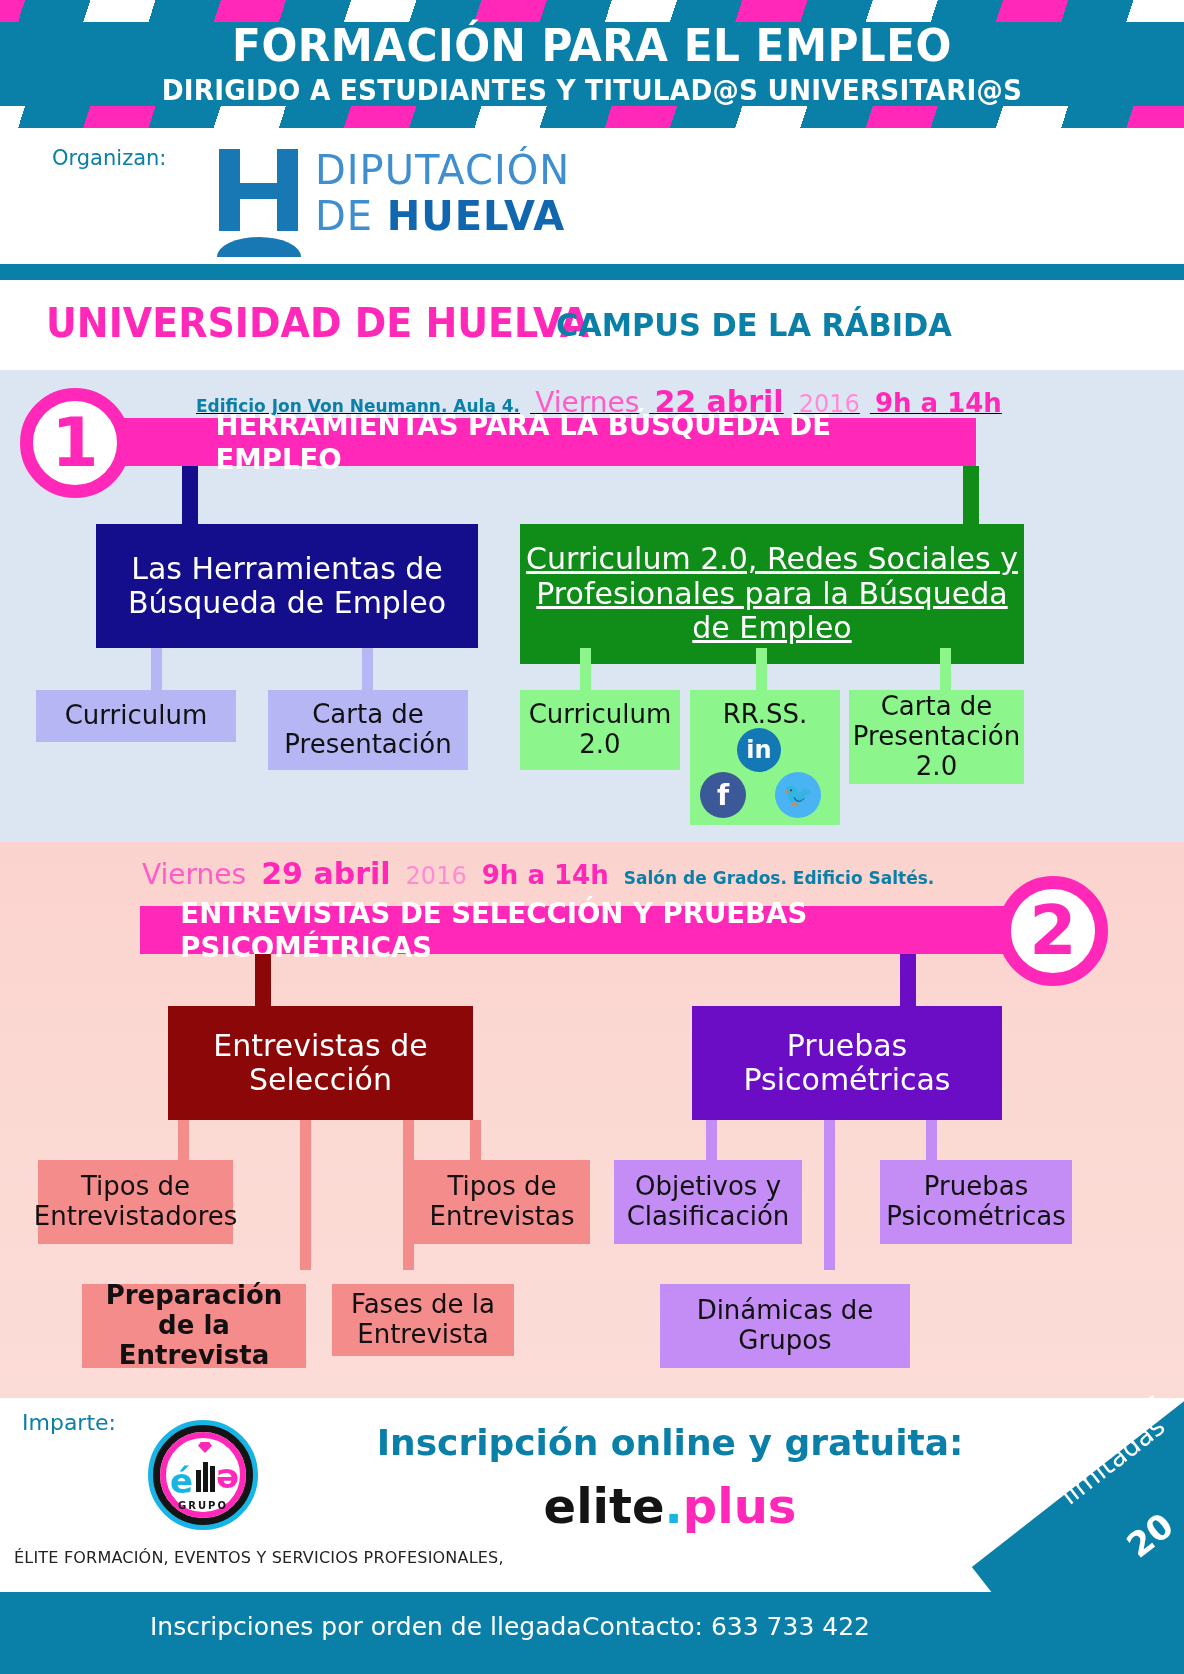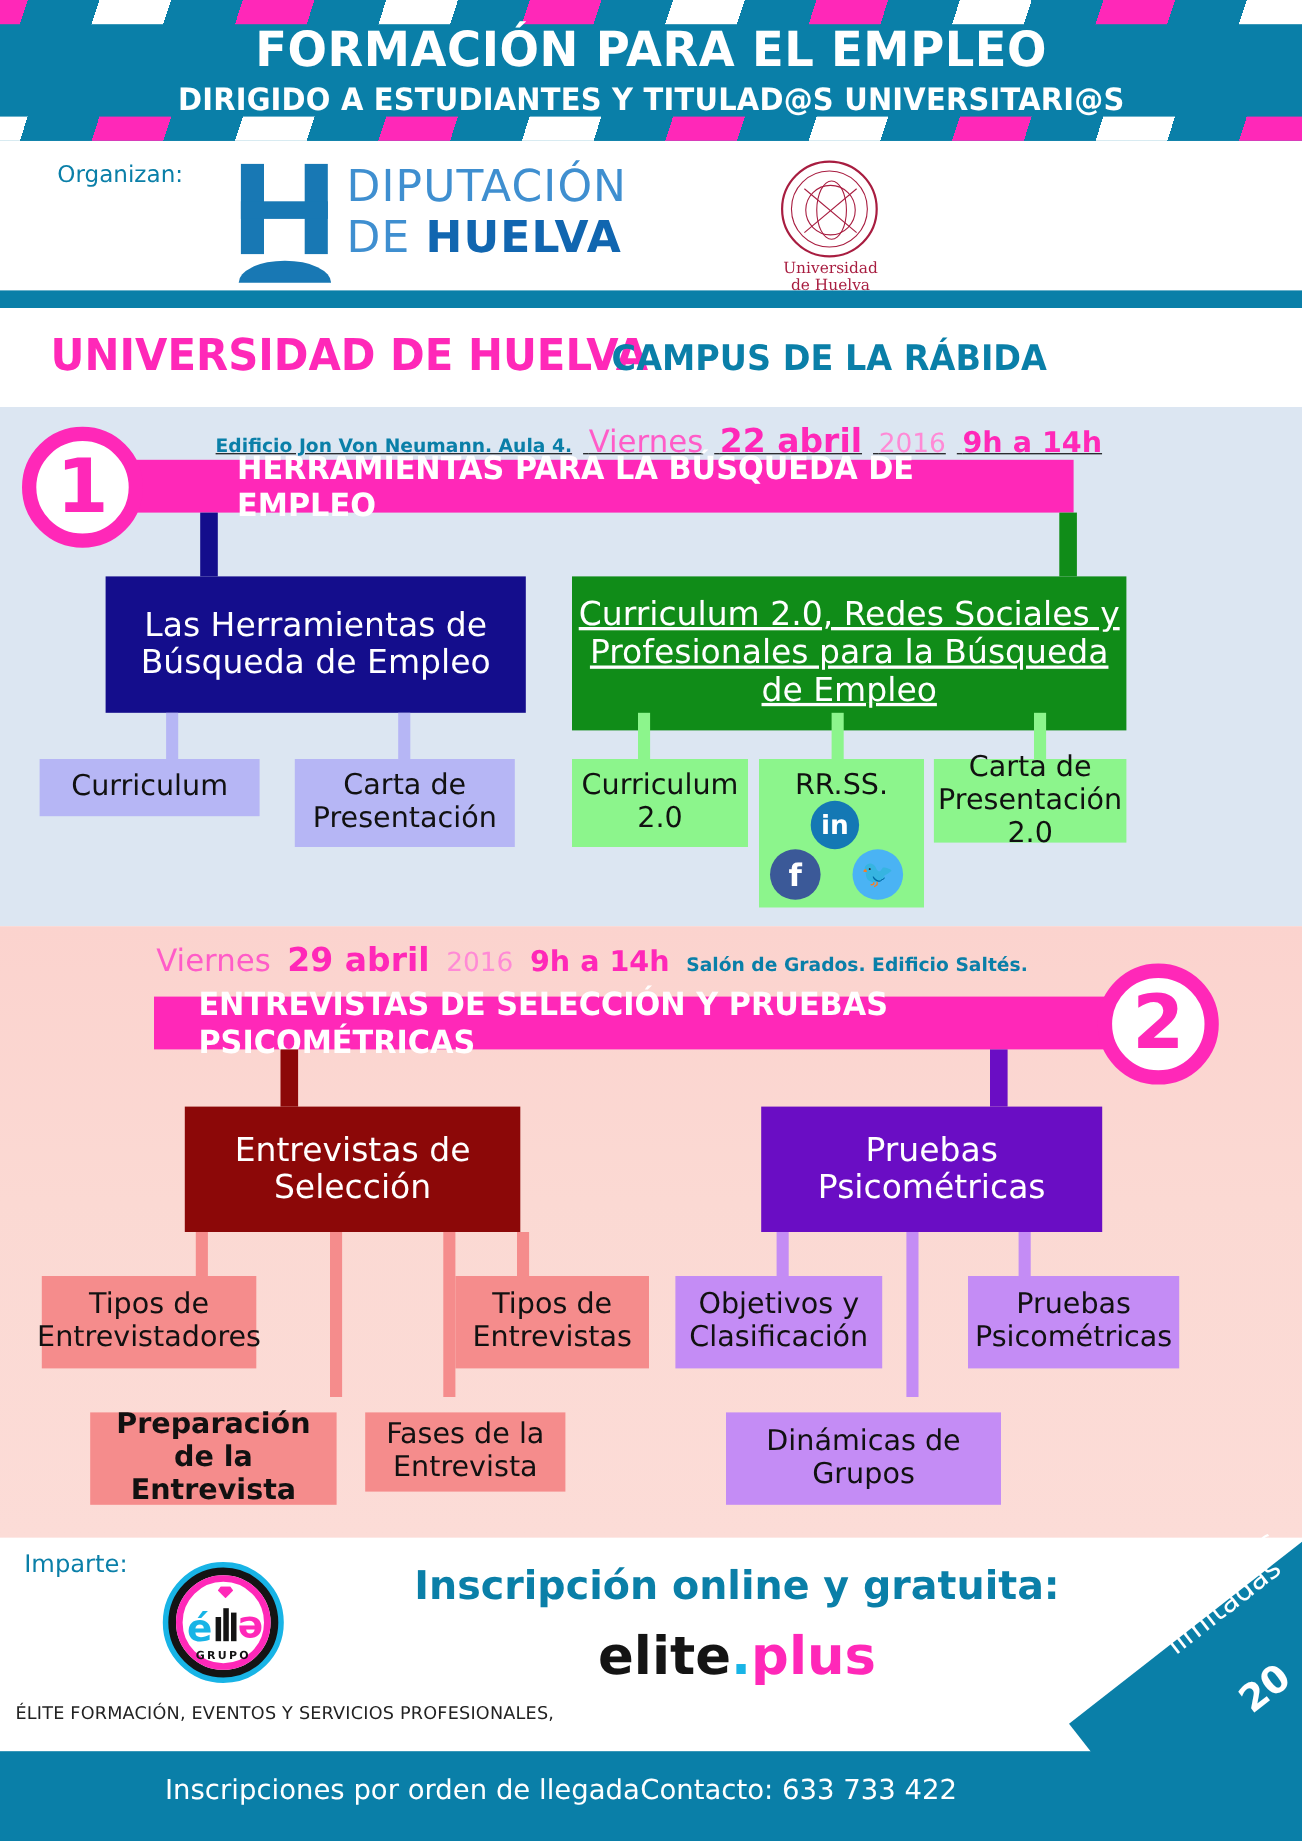--- a/index.html
+++ b/index.html
@@ -204,30 +204,20 @@
     <div class="dip-h">
       <div class="bar bl"></div>
         <div class="bar br"></div>
         <div class="bar bm"></div>
     </div>
     <div class="dip-arc"></div>
     <div class="dip-t1">DIPUTACIÓN</div>
     <div class="dip-t2"><span>DE </span><b>HUELVA</b></div>
   </div>
 
-  <div class="uhu">
-    <div class="uhu-seal">
-      <div class="uhu-in1"></div>
-        <div class="uhu-in2"></div>
-      <div class="uhu-cr1"></div>
-        <div class="uhu-cr2"></div>
-    </div>
-    <div class="uhu-n1">Universidad</div>
-    <div class="uhu-n2">de Huelva</div>
-  </div>
 
   <div class="teal-rule"></div>
 
   <div class="campus">
     <div class="campus-a">UNIVERSIDAD DE HUELVA</div>
     <div class="campus-b">CAMPUS DE LA RÁBIDA</div>
   </div>
 
   <div class="sec1"></div>
 
@@ -271,21 +261,21 @@
     <span>Curriculum 2.0</span>
   </div>
 
   <div class="node n-green-l" style="left:690px;top:690px;width:150px;height:135px;align-items:flex-start;padding-top:10px;">
     <span>RR.SS.</span>
   </div>
   <div class="soc soc-in" style="left:737px;top:728px;width:44px;height:44px;">in</div>
   <div class="soc soc-fb" style="left:700px;top:772px;width:46px;height:46px;">f</div>
   <div class="soc soc-tw" style="left:775px;top:772px;width:46px;height:46px;">🐦</div>
 
-  <div class="node n-green-l" style="left:849px;top:690px;width:175px;height:76px;padding:0 6px;">
+  <div class="node n-green-l" style="left:849px;top:690px;width:175px;height:94px;padding:0 6px;">
     <span>Carta de Presentación 2.0</span>
   </div>
 
   <div class="sec2"></div>
 
   <div class="meta" style="left:142px;top:856px;">
     <span class="dayw" style="margin-right: 10px;">Viernes</span>
     <span class="dnum" style="margin-right: 10px;">29 abril</span>
     <span class="yr" style="margin-right: 10px;">2016</span>
     <span class="hrs" style="margin-right: 10px;">9h a 14h</span>

